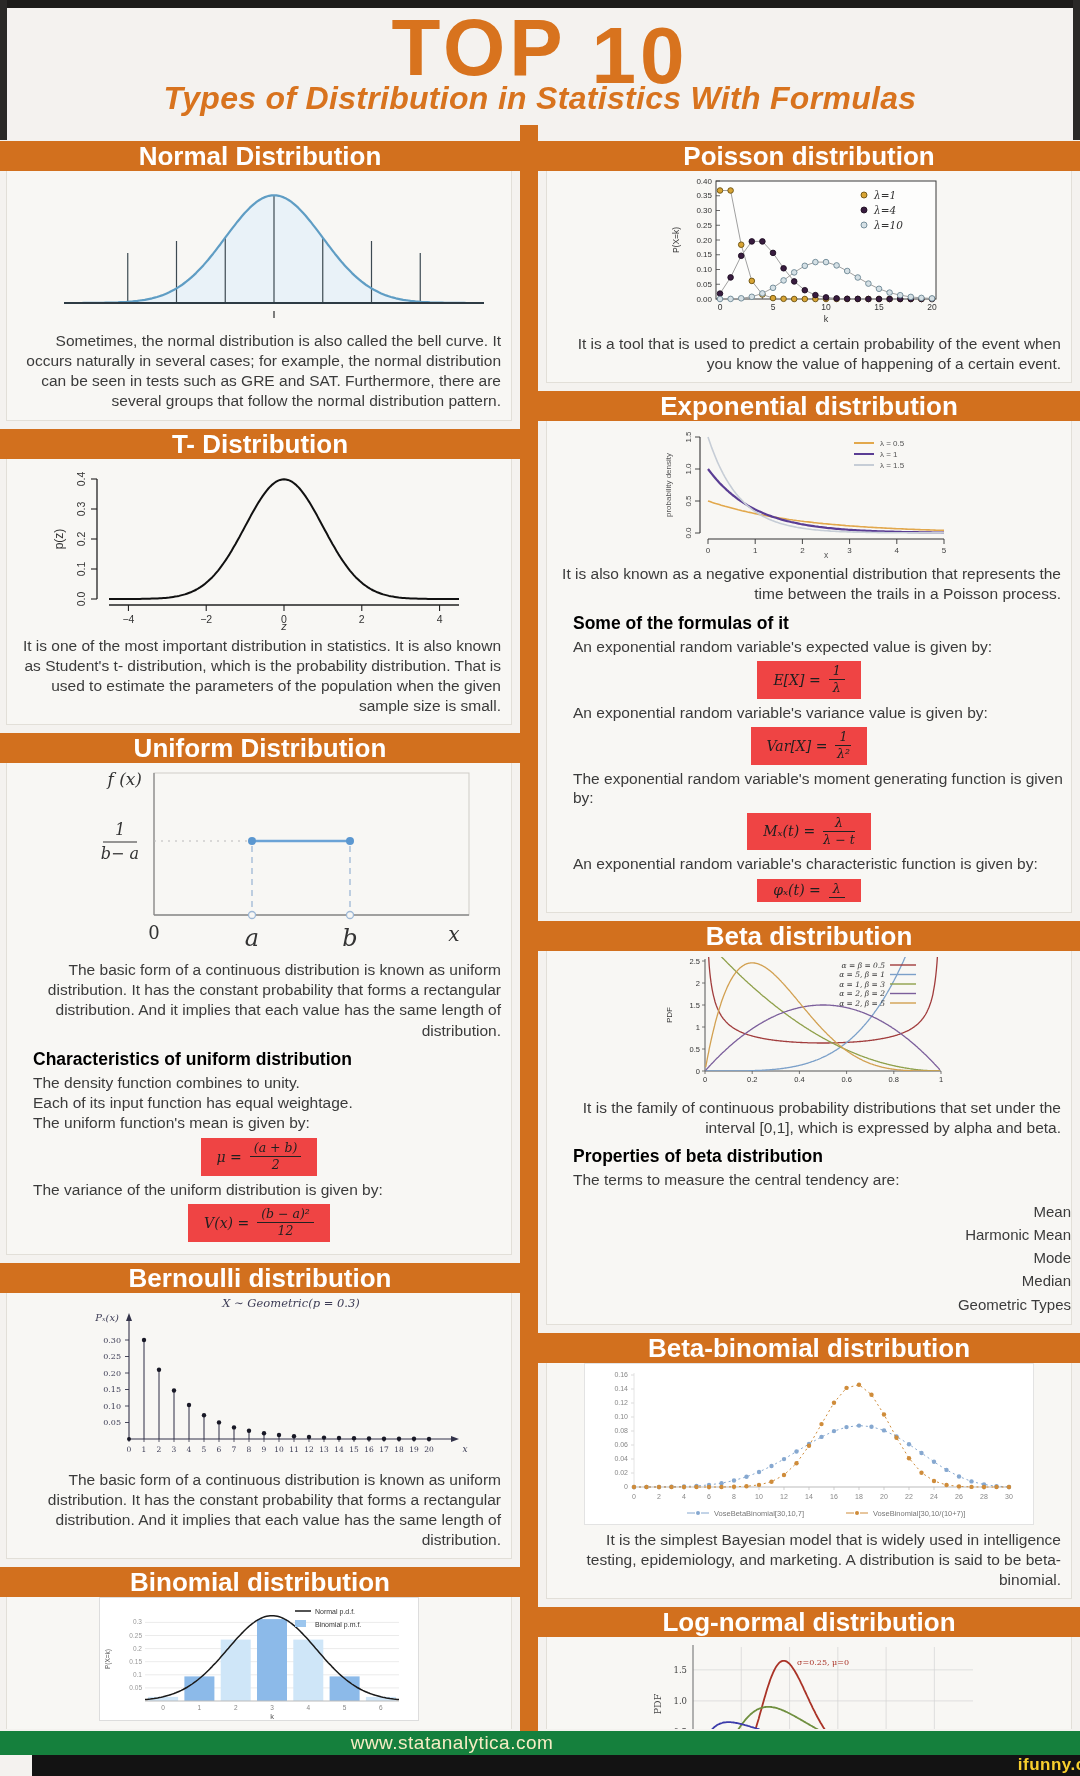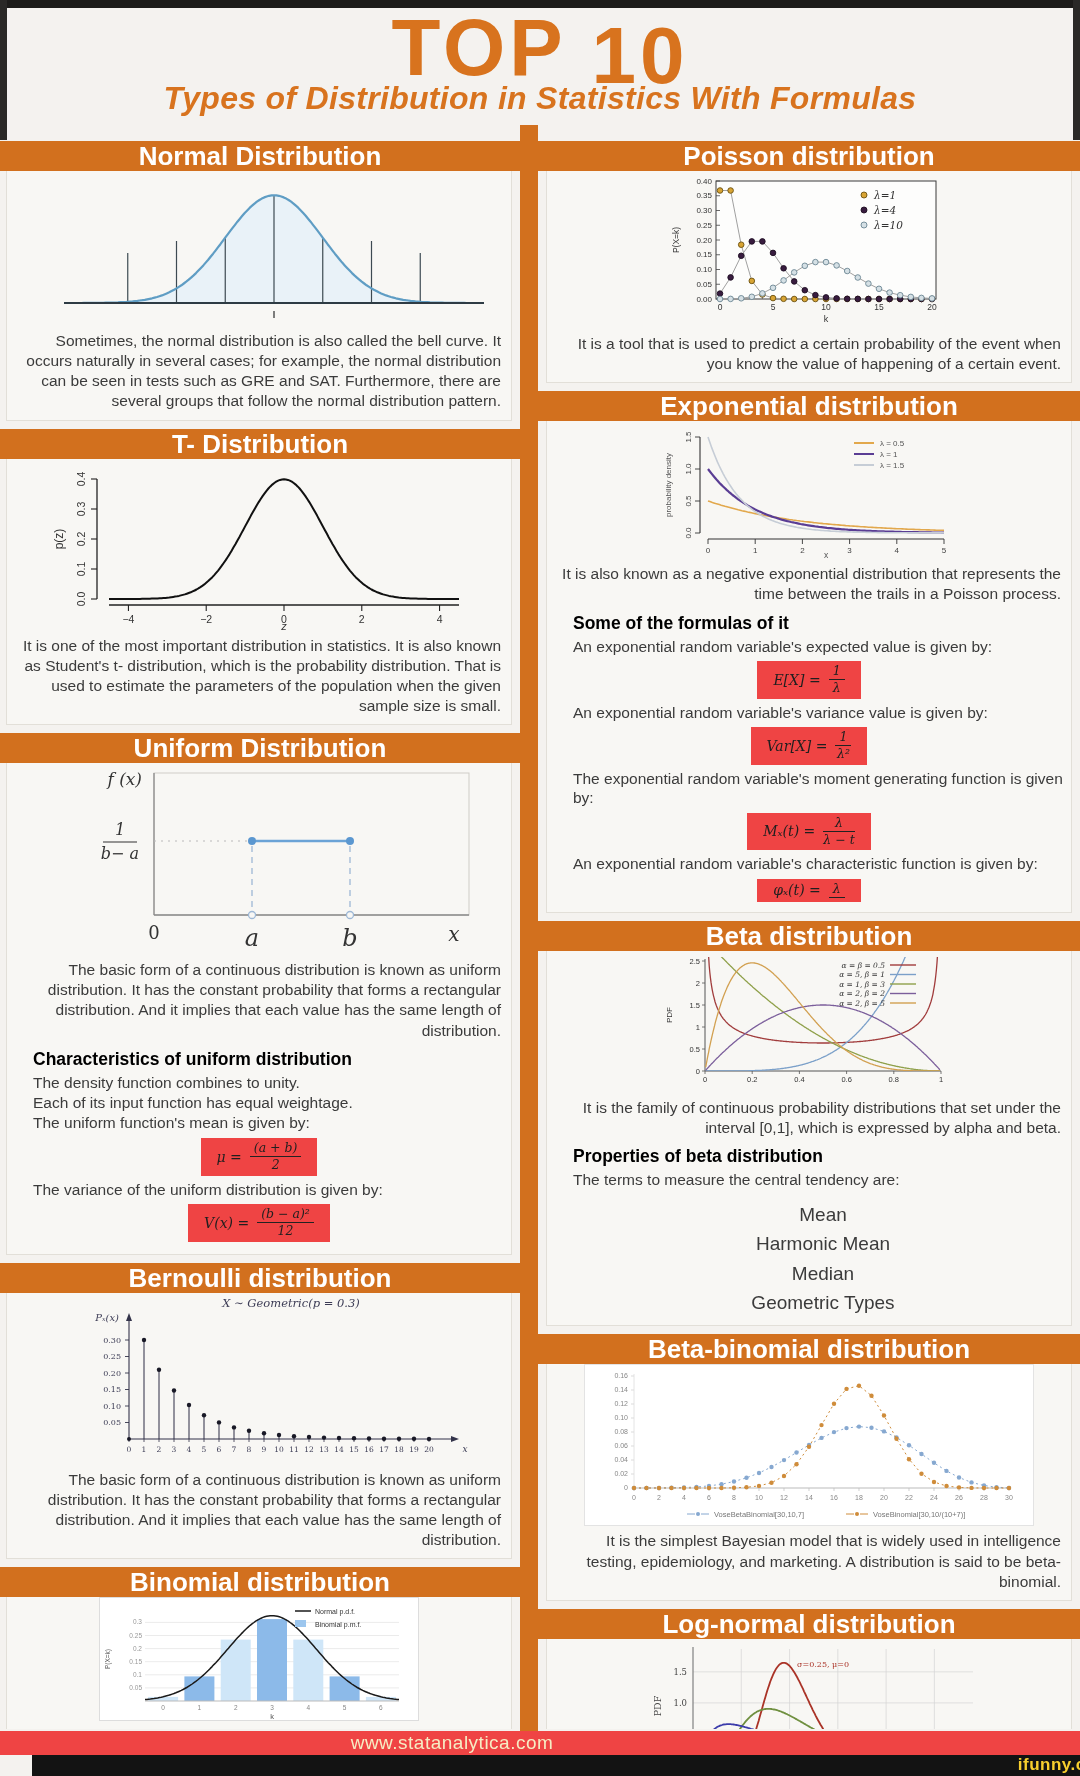--- a/index.html
+++ b/index.html
@@ -17,28 +17,28 @@
   .col-right{left:538px;width:542px;height:1588px;}
   .band{height:30px;background:#d2701e;color:#fff;font-size:26px;font-weight:700;text-align:center;line-height:30px;}
   .panel{background:#f8f7f4;border:1px solid #e2dfd8;border-top:none;}
   .col-left .panel{margin:0 8px 0 6px;}
   .col-right .panel{margin:0 8px;}
   .mt8{margin-top:8px}
   .chart{display:flex;justify-content:center;align-items:flex-start;overflow:hidden;}
   .desc{font-size:15.5px;color:#3b3b3b;text-align:right;line-height:1.3;margin:5px 10px 8px;}
   .subhead{font-size:17.5px;font-weight:700;color:#000000;margin:8px 0 3px 26px;text-align:left;}
   .plain{font-size:15.5px;color:#3b3b3b;margin:1px 0 0 26px;text-align:left;line-height:1.25;}
-  .prop{font-size:19px;color:#3b3b3b;margin:0 0 0 28px;text-align:center;line-height:1.55;}
+  .prop{font-size:15px;color:#3b3b3b;margin:0 0 0 28px;text-align:right;line-height:1.55;}
   .prop-wrap{margin-top:10px;padding-bottom:8px;}
   .formula-row{display:flex;justify-content:center;margin:5px 0 4px;}
   .formula-box{background:#ef4444;padding:3px 16px;font-family:"DejaVu Serif",serif;font-style:italic;color:#1f1f1f;font-size:14px;display:flex;align-items:center;gap:8px;}
   .frac{display:inline-flex;flex-direction:column;text-align:center;font-size:12.5px;line-height:1.15;}
   .frac .num{border-bottom:1px solid #222;padding:0 4px 1px;}
   .frac .den{padding-top:1px;}
-  .footer-band{position:absolute;left:0;top:1731px;width:1080px;height:24px;background:#ef4444;}
+  .footer-band{position:absolute;left:0;top:1731px;width:1080px;height:24px;background:#15803d;}
   .footer-url{position:absolute;left:452px;top:0;transform:translateX(-50%);font-size:19px;color:#f6ecc4;line-height:24px;letter-spacing:0.5px;}
   .ifunny-bar{position:absolute;left:0;top:1755px;width:1080px;height:21px;background:#131313;margin-left:32px;}
   .ifunny-logo{position:absolute;right:10px;bottom:1px;font-size:17px;font-weight:800;color:#f8cf2e;letter-spacing:0.5px;}
   .ifunny-logo .smiley{font-size:15px;}
 </style>
 </head>
 <body>
 
 <div class="poster">
   <div class="top-edge"></div>
@@ -578,20 +578,21 @@
             <text x="226" y="54.5" font-size="7.5" fill="#333" text-anchor="end" font-family="DejaVu Serif, serif" font-style="italic">α = 2, β = 5</text>
             <line x1="231" y1="52" x2="257" y2="52" stroke="#d2a050" stroke-width="1.4"></line>
           </svg>
         </div>
       <p class="desc">It is the family of continuous probability distributions that set under the interval [0,1], which is expressed by alpha and beta.</p>
       <div class="subhead">Properties of beta distribution</div>
       <div class="plain">The terms to measure the central tendency are:</div>
       <div class="prop-wrap">
         <div class="prop">Mean</div>
         <div class="prop">Harmonic Mean</div>
+        <div class="prop">Mode</div>
         <div class="prop">Median</div>
         <div class="prop">Geometric Types</div>
       </div>
     </div>
 
     <div class="band mt8">Beta-binomial distribution</div>
     <div class="panel">
       <div id="chart-bb" class="chart" style="height:162px">
           <svg xmlns="http://www.w3.org/2000/svg" width="450" height="162" viewBox="0 0 450 162">
             <rect x="0.5" y="0.5" width="449" height="161" fill="#ffffff" stroke="#e3e3e3" stroke-width="1"></rect>

